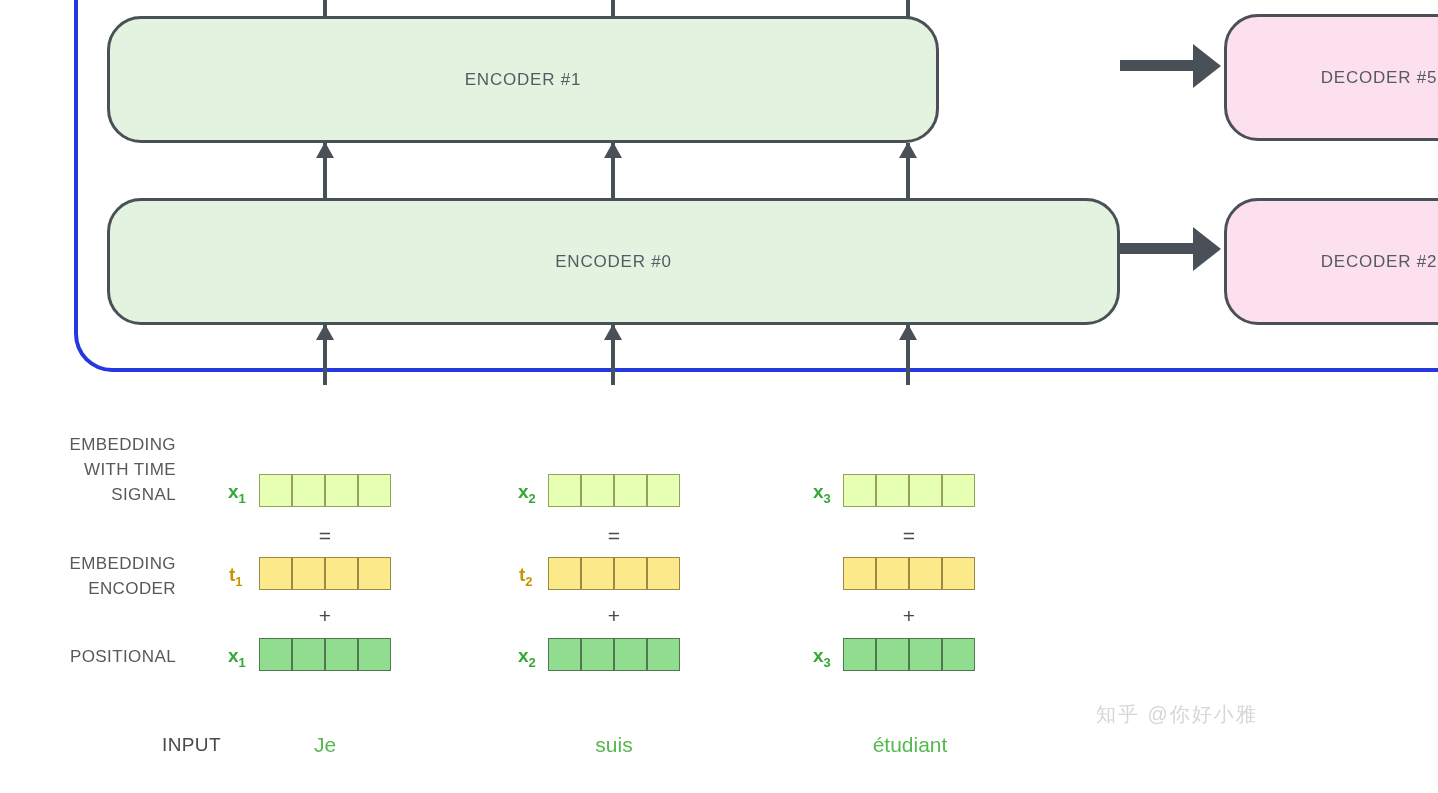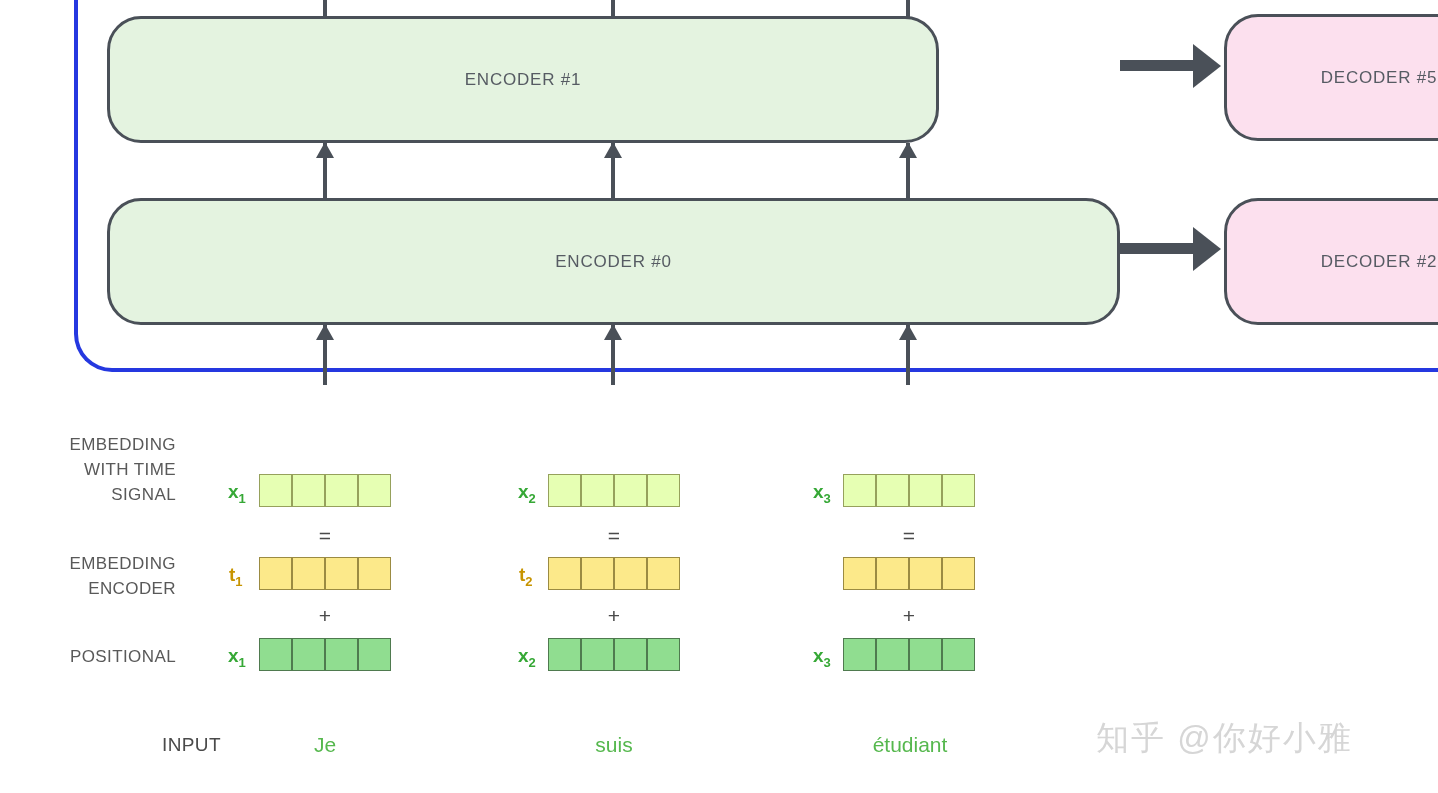--- a/index.html
+++ b/index.html
@@ -160,23 +160,23 @@
     position: absolute;
     color: #4a4a4a;
     font-size: 19px;
     text-align: right;
     letter-spacing: 0.4px;
   }
 
   #watermark {
     position: absolute;
     left: 1096px;
-    top: 716px;
+    top: 701px;
     color: #d6d6d6;
-    font-size: 33px;
+    font-size: 20px;
     letter-spacing: 2px;
     white-space: nowrap;
   }
 </style>
 </head>
 <body>
 
 <div id="canvas">
 
   <div class="vline" style="left:323px; top:0px; height:18px;"></div>

